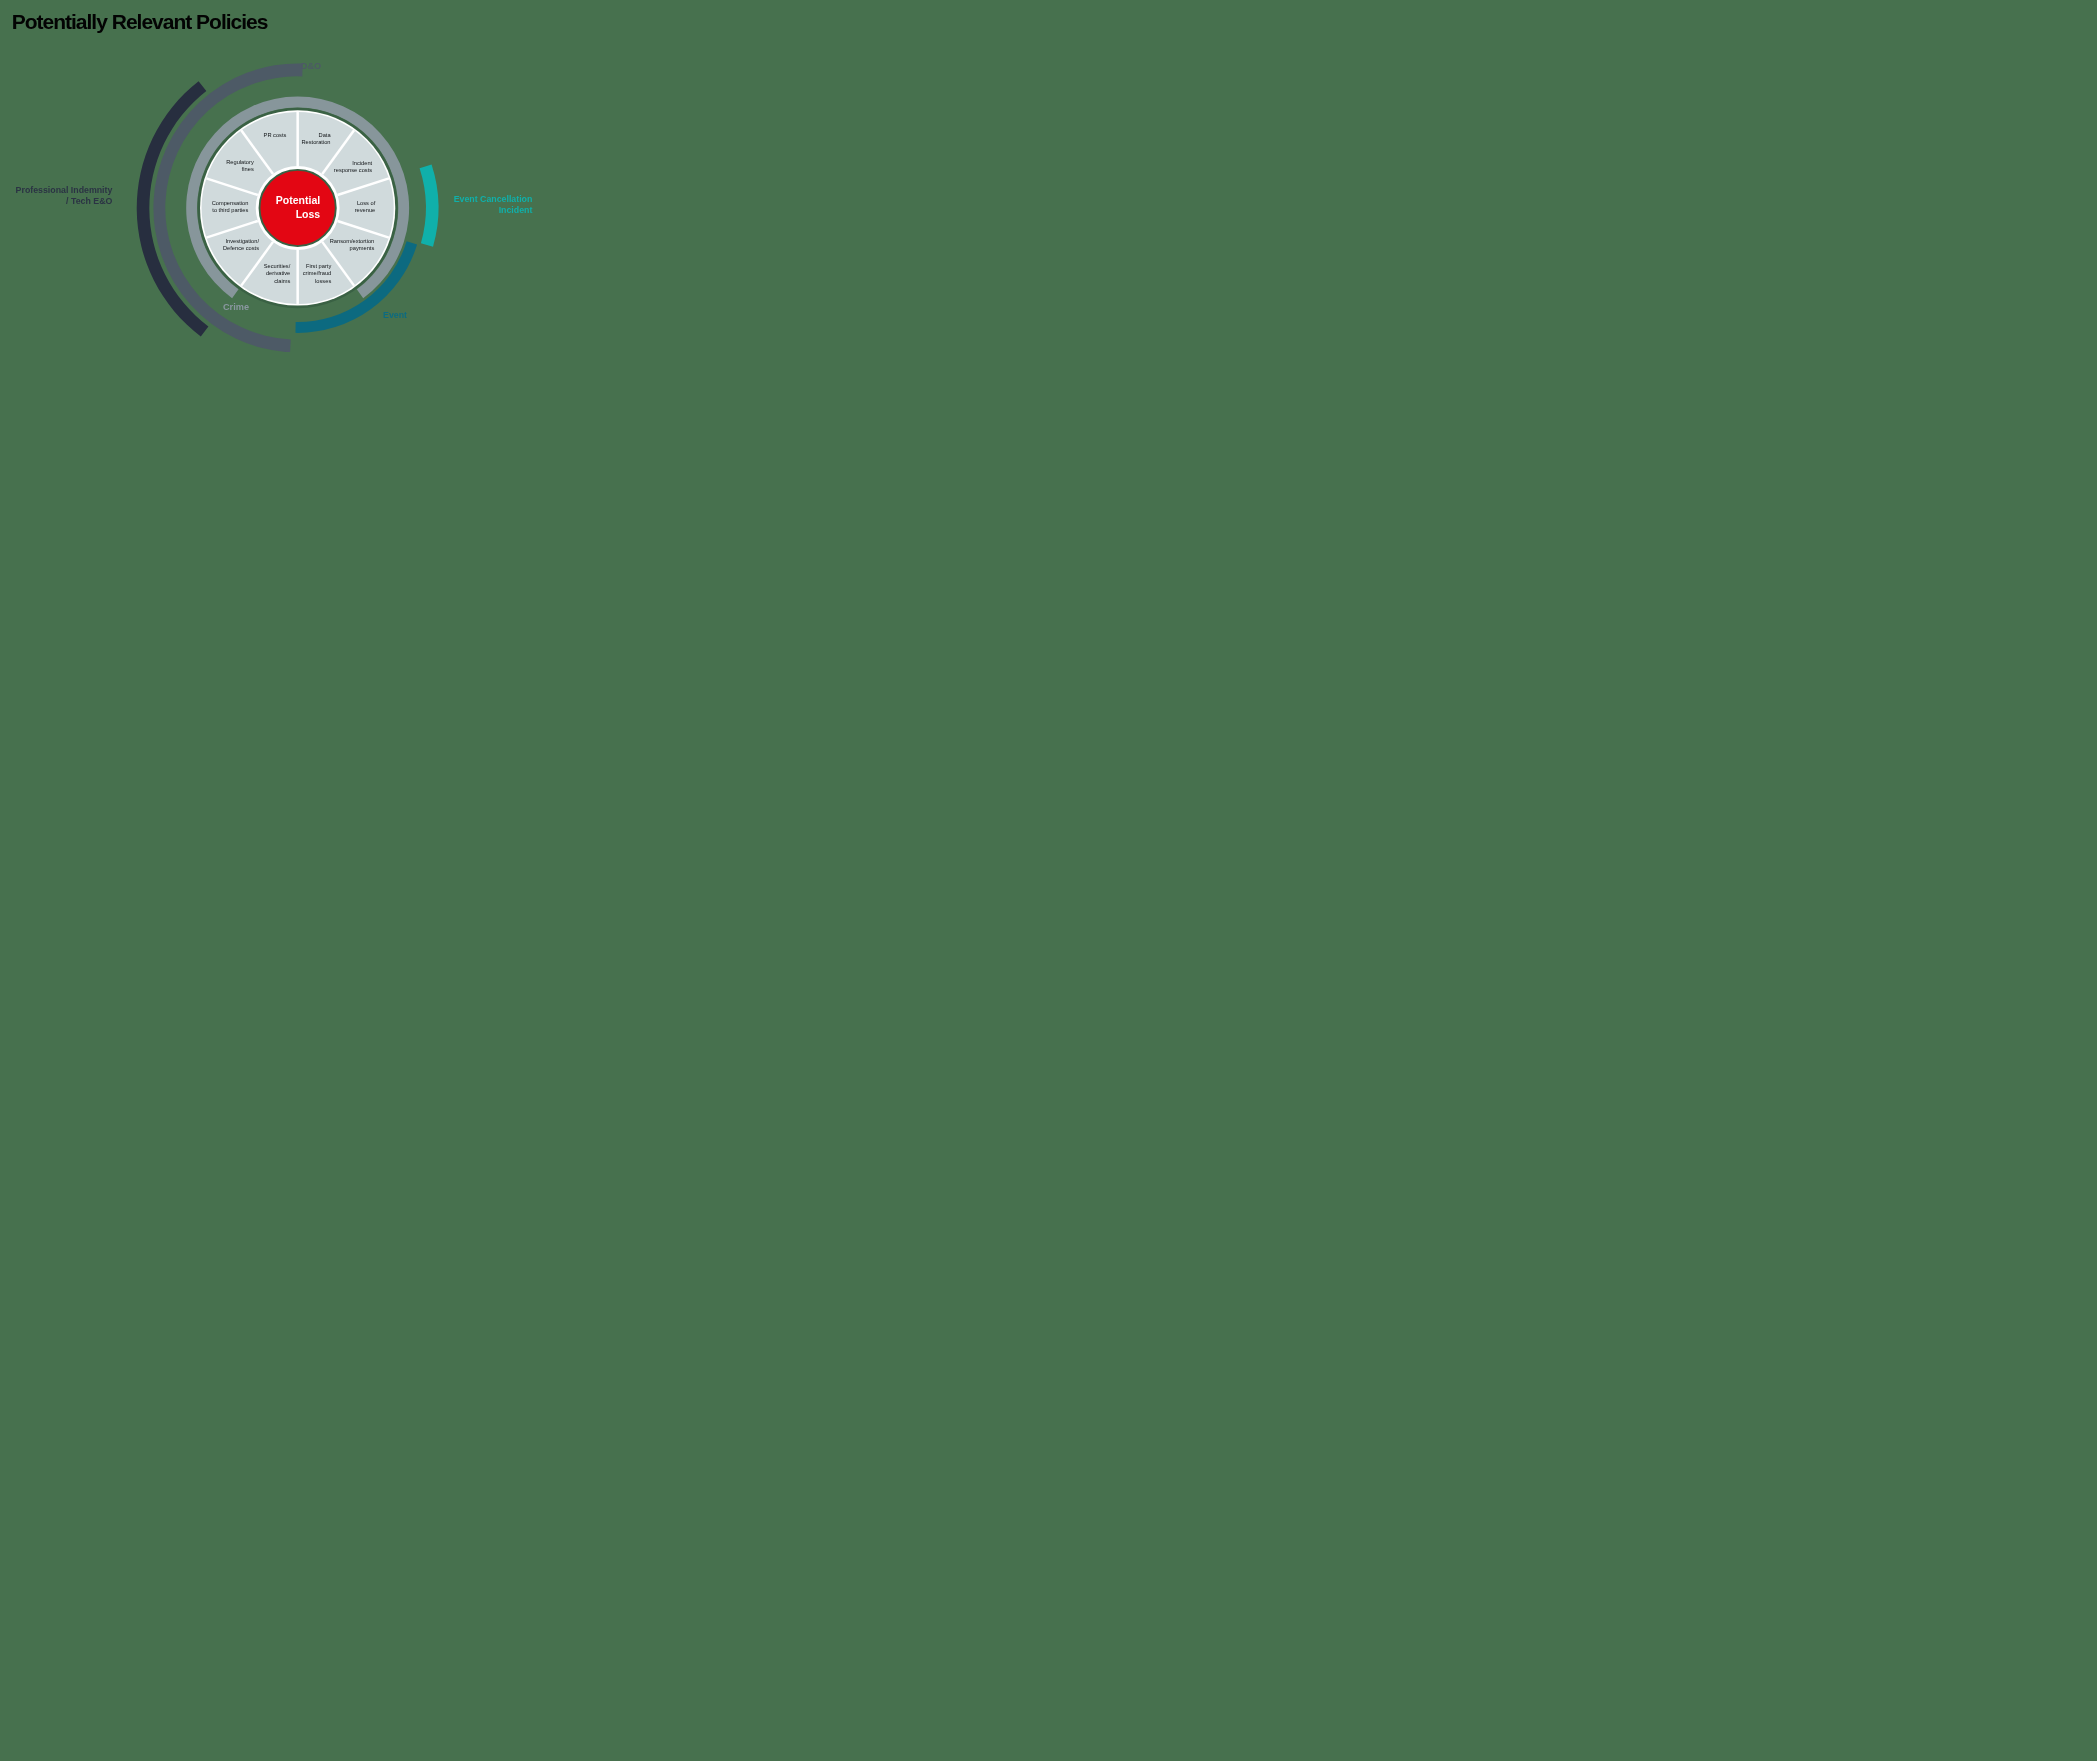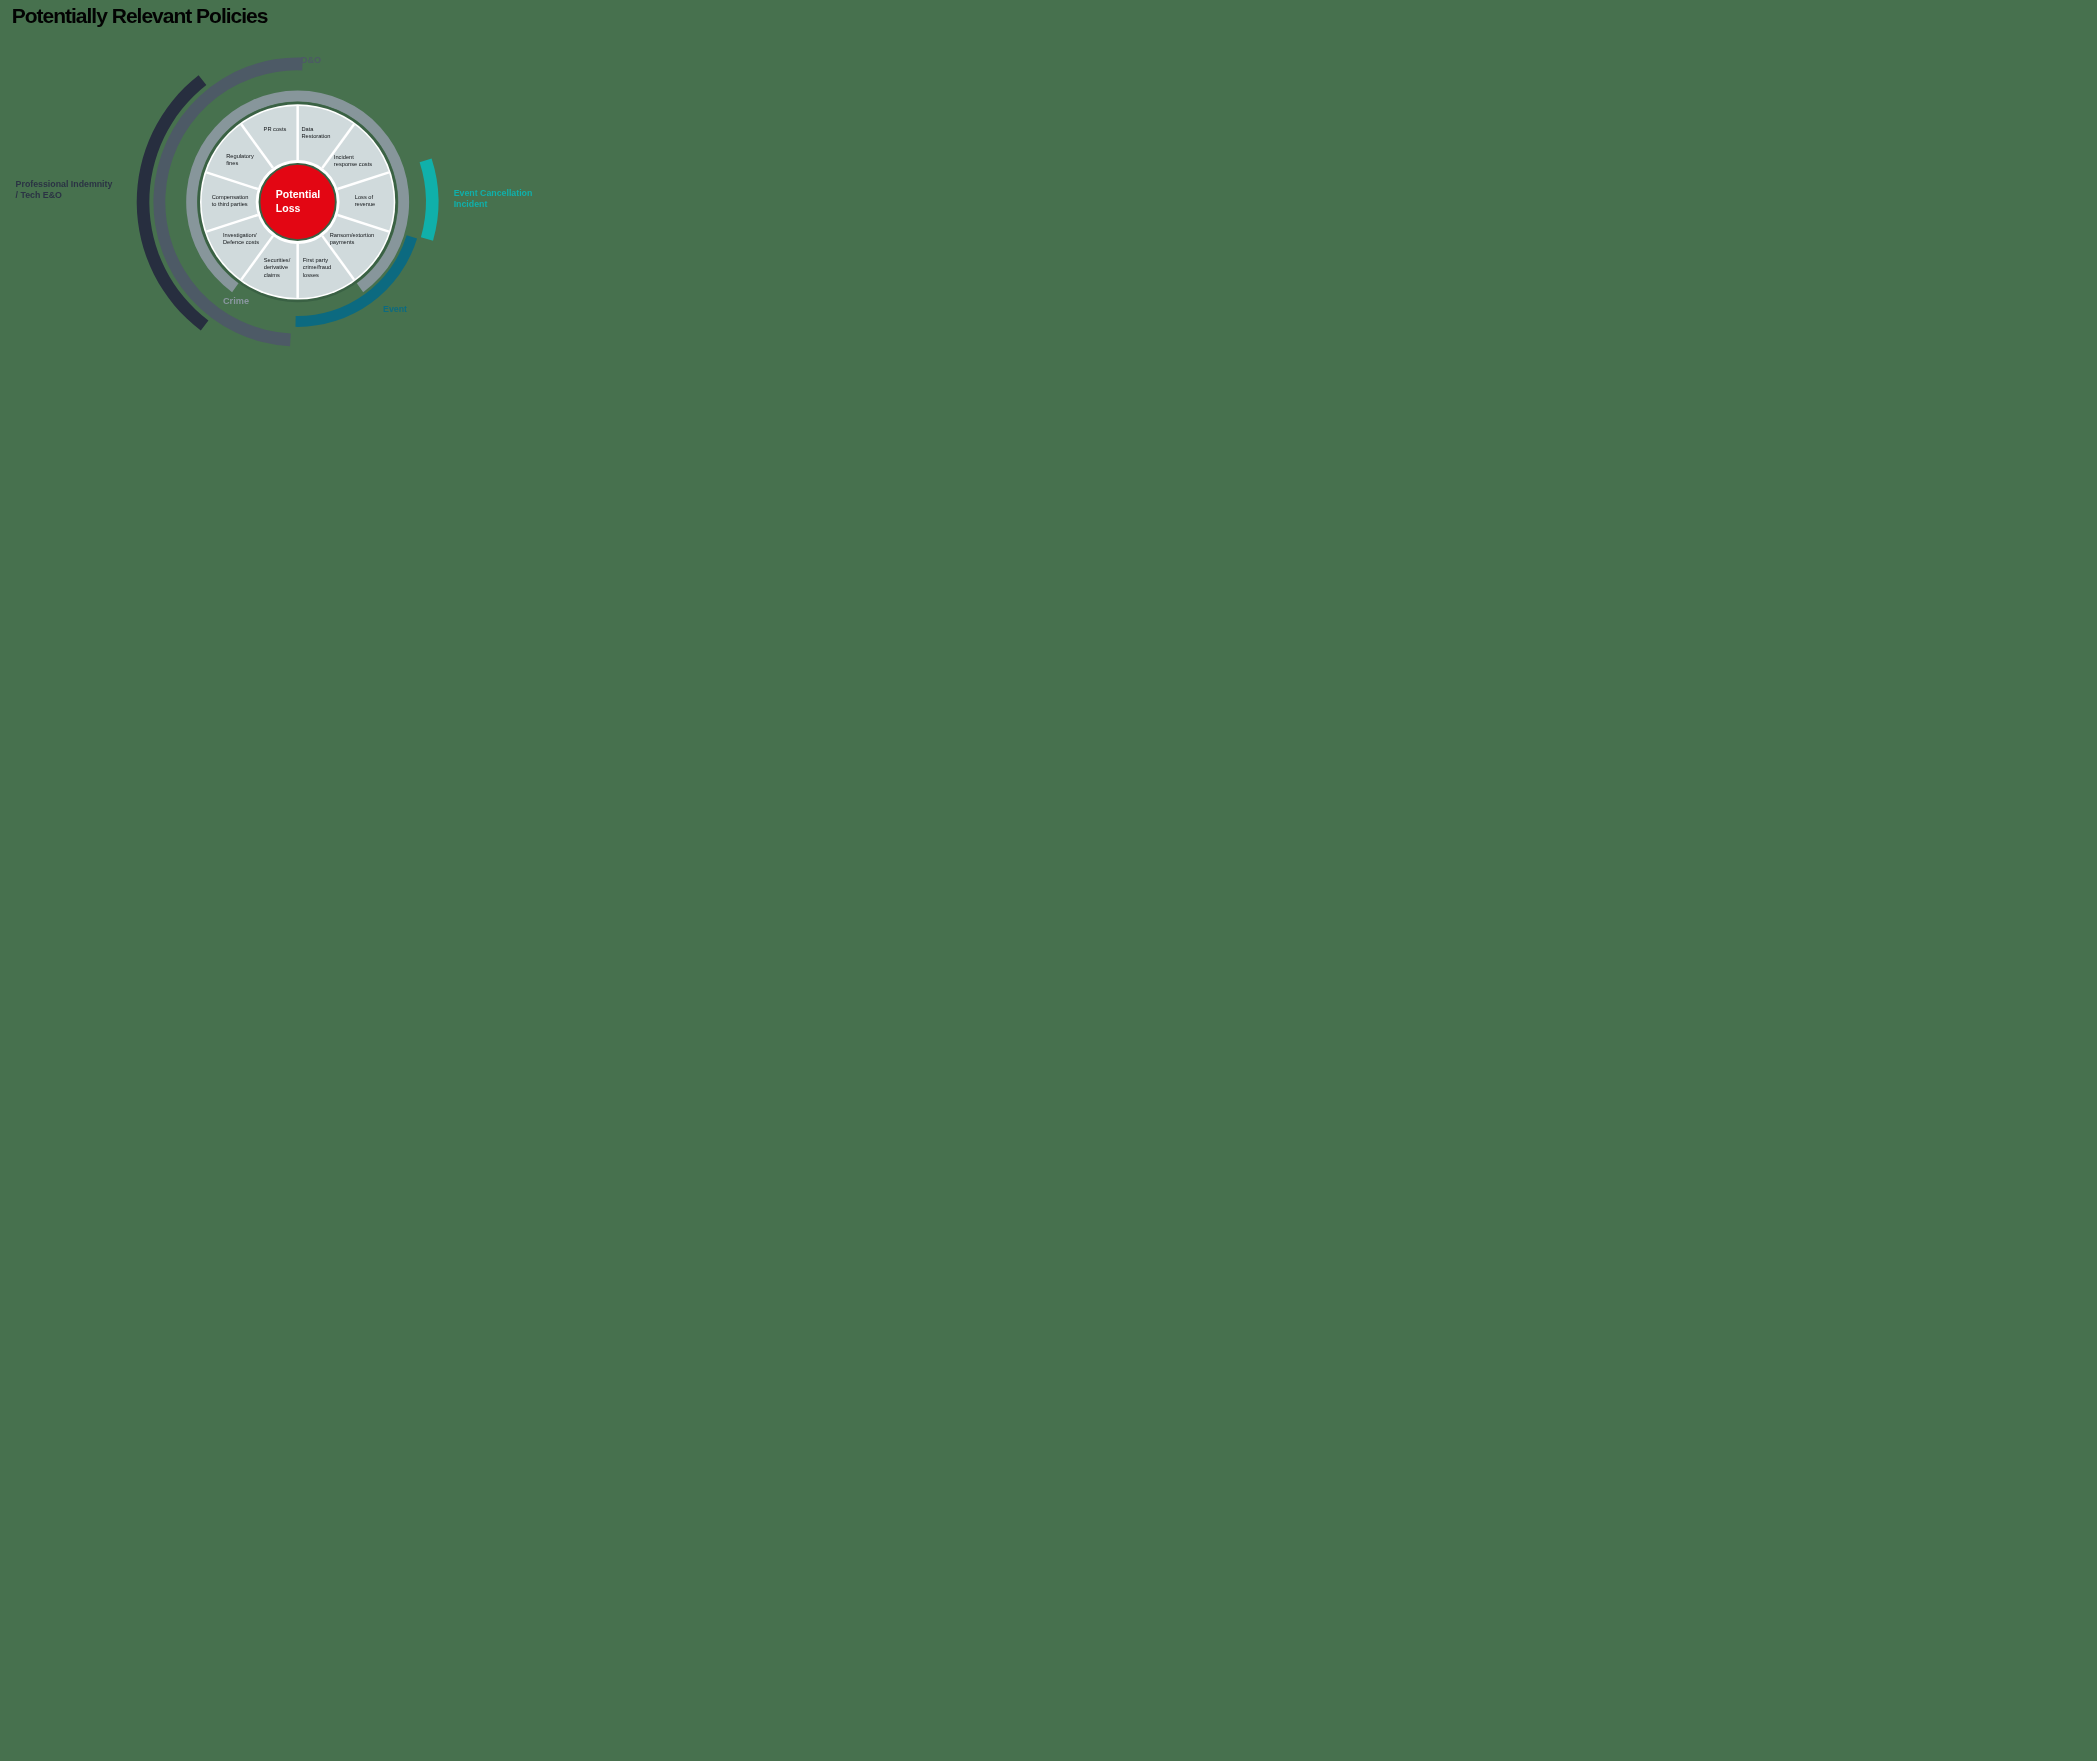--- a/index.html
+++ b/index.html
@@ -1,30 +1,30 @@
 <!DOCTYPE html>
 <html style="font-size:6.7px"><head>
 <meta charset="utf-8">
 <style>
   html,body{margin:0;padding:0;}
   body{
     width:659px;height:352px;overflow:hidden;position:relative;
     background:#47714E;
     font-family:"Liberation Sans","DejaVu Sans",sans-serif;
   }
-  .stage{position:absolute;inset:0;}
+  .stage{position:absolute;inset:0;margin-top:6px;}
   #wheel-svg{position:absolute;left:0;top:0;}
   .page-title{
     position:absolute;left:11.7px;top:4.2px;margin:0;
     font-size:21px;font-weight:bold;letter-spacing:-1px;color:#030303;
     white-space:nowrap;
   }
   .lbl{
     position:absolute;transform:translate(-50%,-50%);
-    text-align:left;white-space:pre-line;line-height:1.28;
+    text-align:right;white-space:pre-line;line-height:1.28;
   }
   .seg-lbl{font-size:5.7px;color:#111417;font-weight:normal;}
   .policy-lbl{font-size:8.8px;font-weight:bold;line-height:1.3;}
   .center-lbl{
     font-size:10.5px;font-weight:bold;color:#FFFFFF;line-height:1.3;
   }
 </style>
 </head>
 <body>
 

